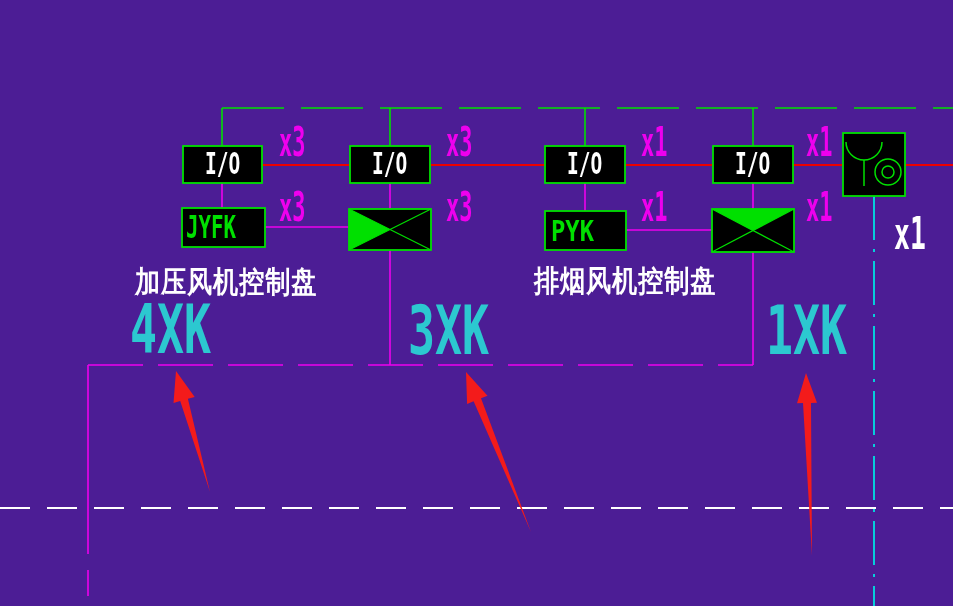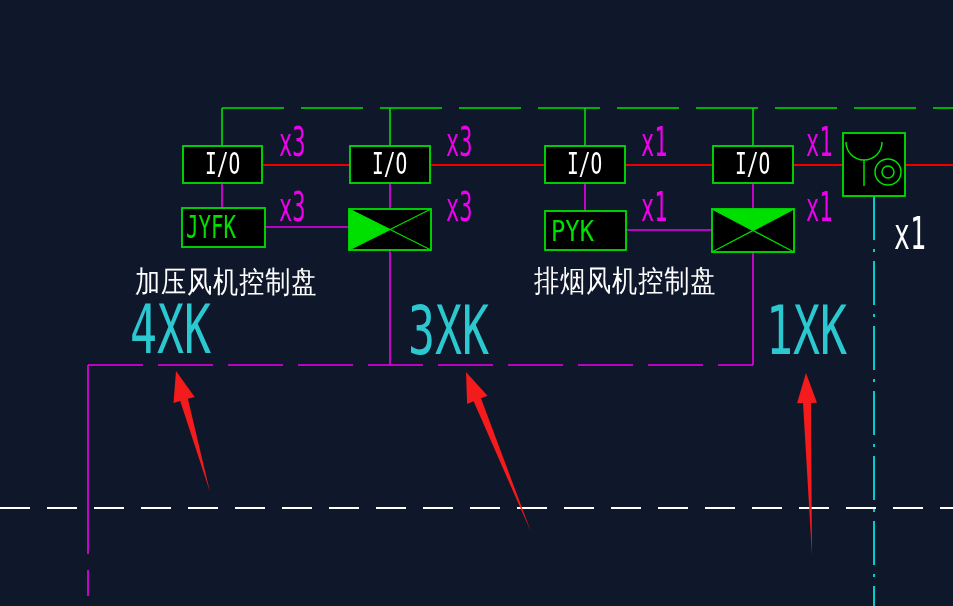--- a/index.html
+++ b/index.html
@@ -1,17 +1,17 @@
 <!DOCTYPE html>
 <html><head>
 <meta charset="utf-8">
 <style>
   html,body{margin:0;padding:0;background:#000;}
-  #stage{position:relative;width:953px;height:606px;background:#0f172a;overflow:hidden;
-         font-family:"DejaVu Sans Mono",monospace;}
+  #stage{position:relative;width:953px;height:606px;background:#4c1d95;overflow:hidden;
+         font-family:"DejaVu Sans Mono",monospace;font-weight:bold;}
   #stage svg{position:absolute;left:0;top:0;}
   .t{position:absolute;line-height:1;white-space:nowrap;transform-origin:0 0;
      font-family:"DejaVu Sans Mono",monospace;}
   .io{font-size:30px;color:#ffffff;transform:scaleX(0.65);}
   .mod{font-size:32px;color:#00e000;transform:scaleX(0.65);}
   .mod2{font-size:28px;color:#00e000;transform:scaleX(0.85);}
   .xl{font-size:40px;color:#ee00ee;transform:scaleX(0.55);}
   .xw{font-size:44px;color:#ffffff;transform:scaleX(0.6);}
   .ck{font-size:68px;color:#2cc8d0;transform:scaleX(0.66);}
   .cn{font-size:30px;color:#ffffff;letter-spacing:1px;transform:scaleX(0.84);

